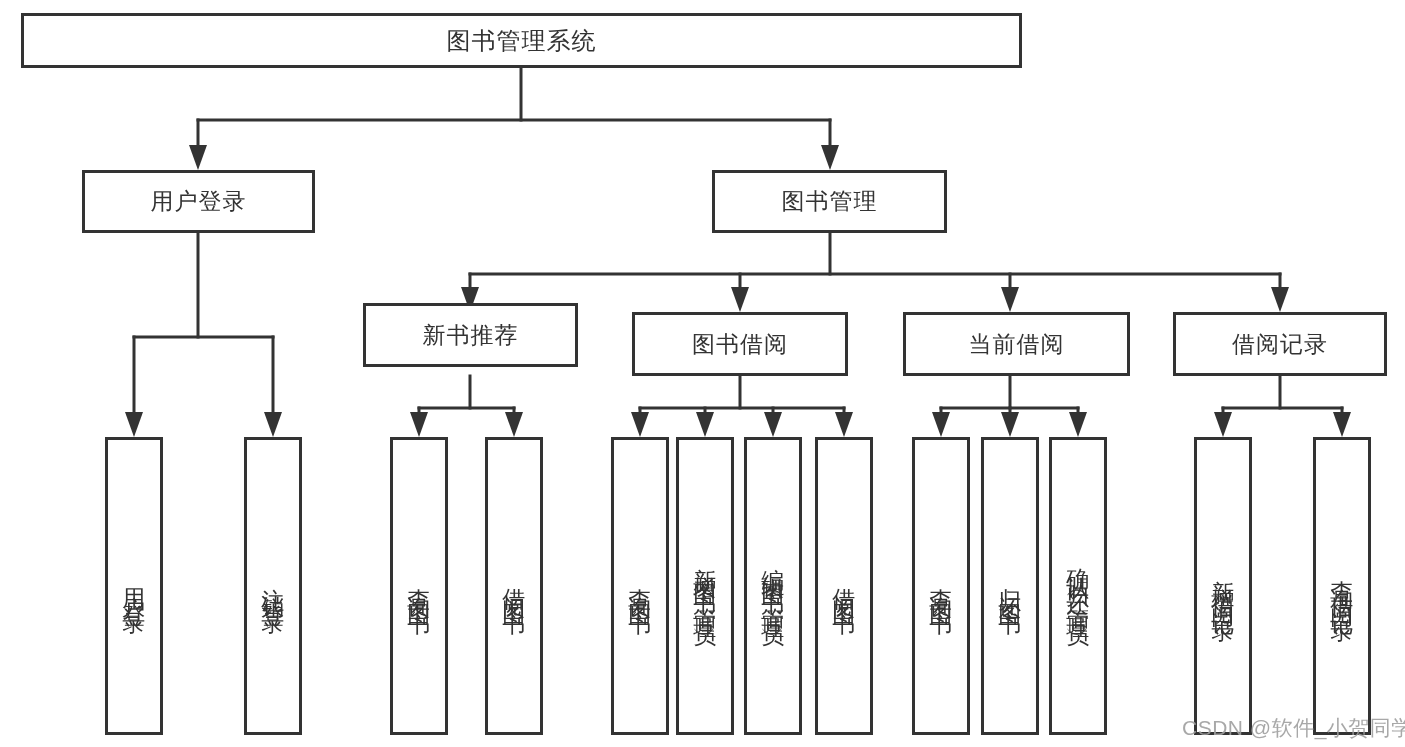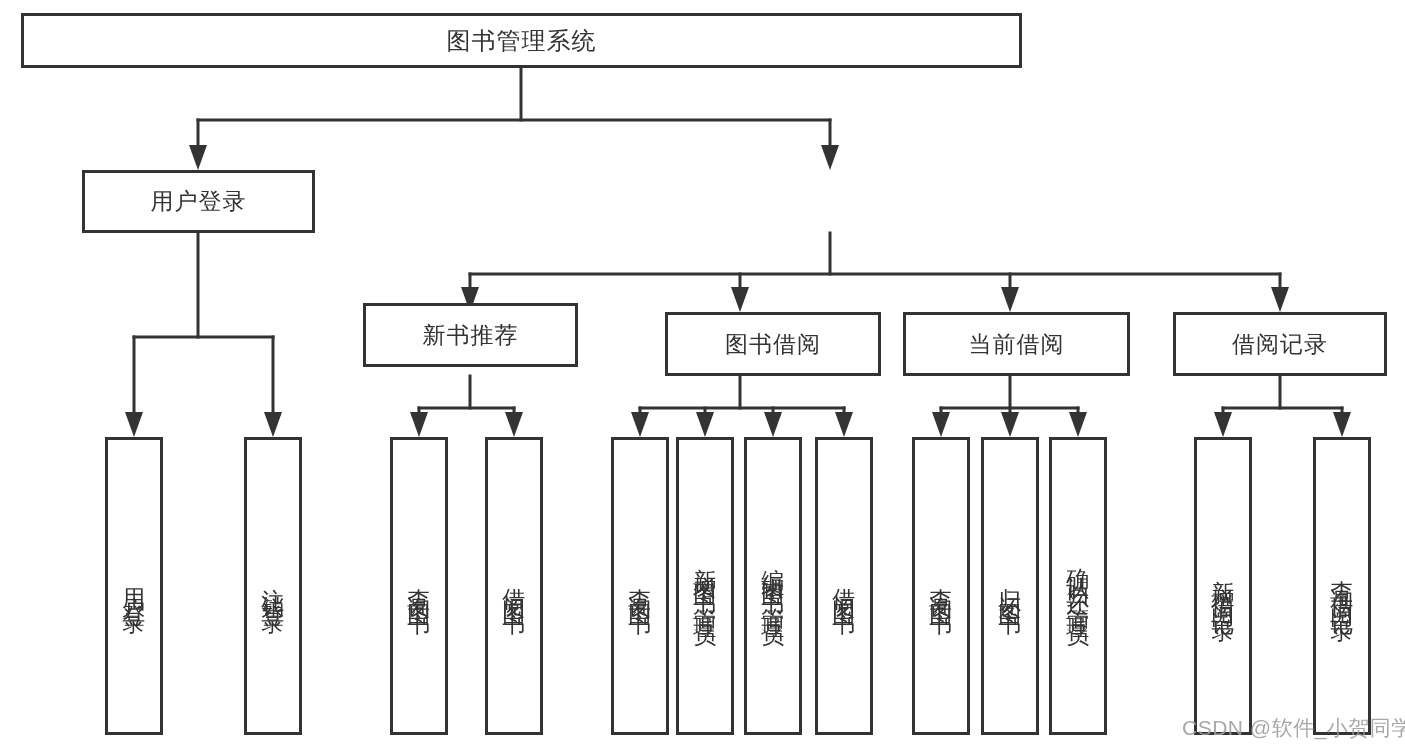--- a/index.html
+++ b/index.html
@@ -115,25 +115,28 @@
     </g>
   </svg>
 
   <div class="box hbox root-box" style="left:21px; top:13px; width:1001px; height:55px;">
     <span>图书管理系统</span>
   </div>
 
   <div class="box hbox" style="left:82px; top:170px; width:233px; height:63px;">
     <span>用户登录</span>
   </div>
+  <div class="box hbox" style="left:712px; top:170px; width:235px; height:63px;">
+    <span>图书管理</span>
+  </div>
 
   <div class="box hbox" style="left:363px; top:303px; width:215px; height:64px;">
     <span>新书推荐</span>
   </div>
-  <div class="box hbox" style="left:632px; top:312px; width:216px; height:64px;margin-left:33px;">
+  <div class="box hbox" style="left:632px; top:312px; width:216px; height:64px;">
     <span>图书借阅</span>
   </div>
   <div class="box hbox" style="left:903px; top:312px; width:227px; height:64px;">
     <span>当前借阅</span>
   </div>
   <div class="box hbox" style="left:1173px; top:312px; width:214px; height:64px;">
     <span>借阅记录</span>
   </div>
 
   <div class="box vbox" style="left:105px; top:437px;">

